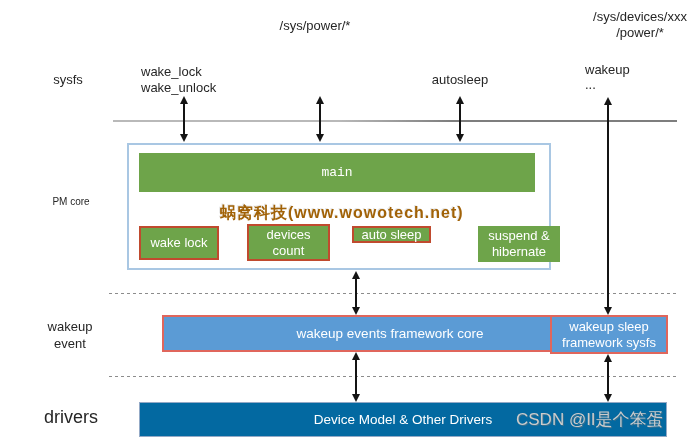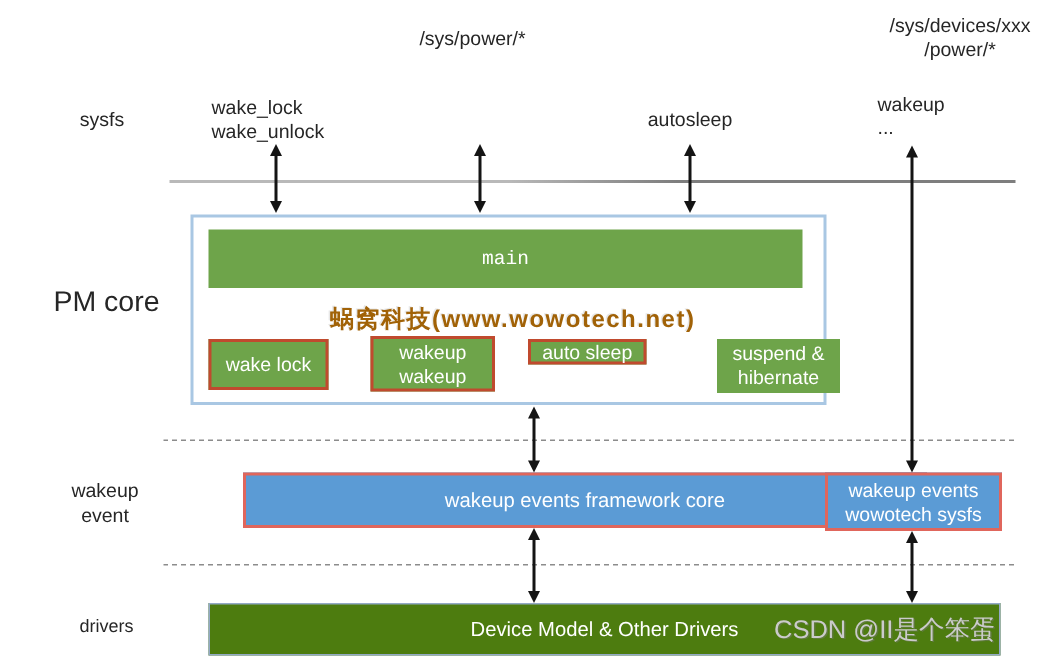--- a/index.html
+++ b/index.html
@@ -18,21 +18,21 @@
     background:repeating-linear-gradient(90deg,#8c8c8c 0 3px,transparent 3px 6px);
     background-size:100% 1.4px;background-repeat:no-repeat;}
   
   .box{display:flex;align-items:center;justify-content:center;text-align:center;
     box-sizing:border-box;color:#fff;font-size:13px;line-height:16px;}
   .pmouter{left:127px;top:143px;width:424px;height:127px;background:#fff;
     border:2px solid #a9c7e3;box-sizing:border-box;}
   .green{background:#6ea44a;}
   .redbrd{border:2px solid #c04a2e;}
   .blue{background:#5b9bd5;border:2px solid #e0665c;}
-  .graybox{background:#4d7c0f;border:1px solid #93a9c6;color:#fff;font-size:13.5px;}
+  .graybox{background:#0369a1;border:1px solid #93a9c6;color:#fff;font-size:13.5px;}
   
   .varrow{width:0;}
   .varrow .shaft{position:absolute;left:-0.8px;top:6px;bottom:6px;width:1.6px;background:#141414;}
   .varrow .hup{position:absolute;left:-4.5px;top:0;width:0;height:0;
     border-left:4.5px solid transparent;border-right:4.5px solid transparent;border-bottom:8px solid #141414;}
   .varrow .hdn{position:absolute;left:-4.5px;bottom:0;width:0;height:0;
     border-left:4.5px solid transparent;border-right:4.5px solid transparent;border-top:8px solid #141414;}
   
   .wm-center{left:220px;top:203px;font-size:16px;font-weight:bold;letter-spacing:1px;
     color:#a16207;text-shadow:1px 1px 0 #fff,-1px -1px 0 #e8e8e8;white-space:nowrap;}
@@ -44,53 +44,53 @@
 
 <div id="canvas">
 
   <div class="abs lbl ctr" style="left:315px;top:18px;">/sys/power/*</div>
   <div class="abs lbl ctr" style="left:617px;top:9px;margin-left:23px;">
     <div>/sys/devices/xxx</div>
     <div>/power/*</div>
   </div>
 
   <div class="abs lbl ctr" style="left:68px;top:72px;">sysfs</div>
-  <div class="abs lbl ctr" style="left:71px;top:194px;font-size:19px;">PM core</div>
+  <div class="abs lbl ctr" style="left:71px;top:194px;font-size:10px;">PM core</div>
   <div class="abs lbl ctr" style="left:70px;top:318px;line-height:17px;">
     <div>wakeup</div>
     <div>event</div>
   </div>
-  <div class="abs lbl ctr" style="left:71px;top:409px;font-size:12px;">drivers</div>
+  <div class="abs lbl ctr" style="left:71px;top:409px;font-size:18px;">drivers</div>
 
   <div class="abs lbl" style="left:141px;top:64px;">
     <div>wake_lock</div>
     <div>wake_unlock</div>
   </div>
   <div class="abs lbl ctr" style="left:460px;top:72px;">autosleep</div>
   <div class="abs lbl" style="left:585px;top:62px;line-height:15px;">
     <div>wakeup</div>
     <div>...</div>
   </div>
 
   <div class="abs topline"></div>
 
   <div class="abs pmouter"></div>
 
   <div class="abs box green" style="left:139px;top:153px;width:396px;height:39px;font-family:Liberation Mono, monospace;">main</div>
 
   <div class="abs box green redbrd" style="left:139px;top:226px;width:80px;height:34px;">wake lock</div>
-  <div class="abs box green redbrd" style="left:247px;top:224px;width:83px;height:37px;">wakeup wakeup</div>
+  <div class="abs box green redbrd" style="left:247px;top:224px;width:83px;height:37px;">devices count</div>
   <div class="abs box green redbrd" style="left:352px;top:226px;width:79px;height:17px;">auto sleep</div>
   <div class="abs box green" style="left:478px;top:226px;width:82px;height:36px;">suspend &amp; hibernate</div>
 
   <div class="abs dashline" style="top:293px;"></div>
   <div class="abs dashline" style="top:376px;"></div>
 
   <div class="abs box blue" style="left:139px;top:315px;width:456px;height:37px;font-size:13.5px;margin-left:23px;">wakeup events framework core</div>
-  <div class="abs box blue" style="left:550px;top:315px;width:118px;height:39px;padding:0 4px;">wakeup events wowotech sysfs</div>
+  <div class="abs box blue" style="left:550px;top:315px;width:118px;height:39px;padding:0 4px;">wakeup sleep framework sysfs</div>
 
   <div class="abs box graybox" style="left:139px;top:402px;width:528px;height:35px;">Device Model &amp; Other Drivers</div>
 
   <div class="abs varrow" style="left:184px;top:96px;height:46px;">
     <span class="hup"></span>
       <span class="shaft"></span>
       <span class="hdn"></span>
   </div>
   <div class="abs varrow" style="left:320px;top:96px;height:46px;">
     <span class="hup"></span>

